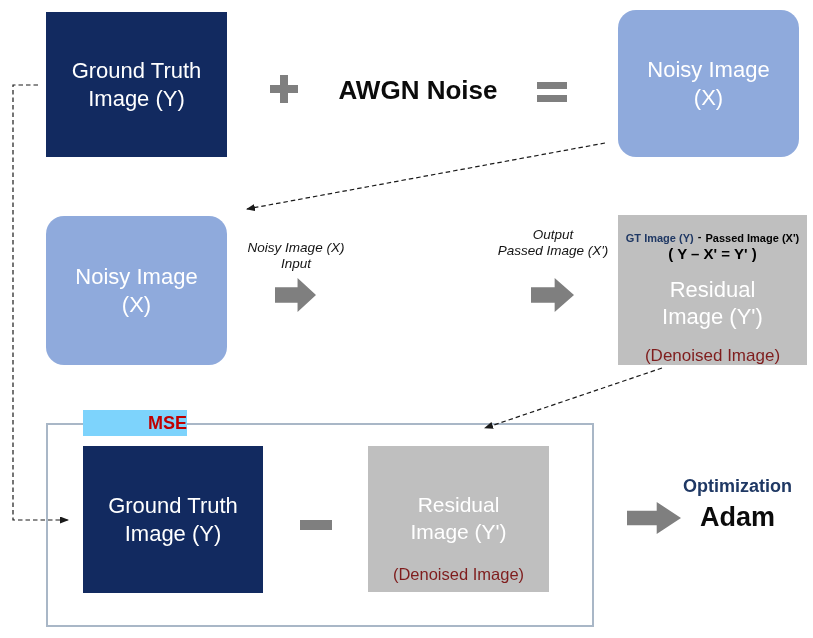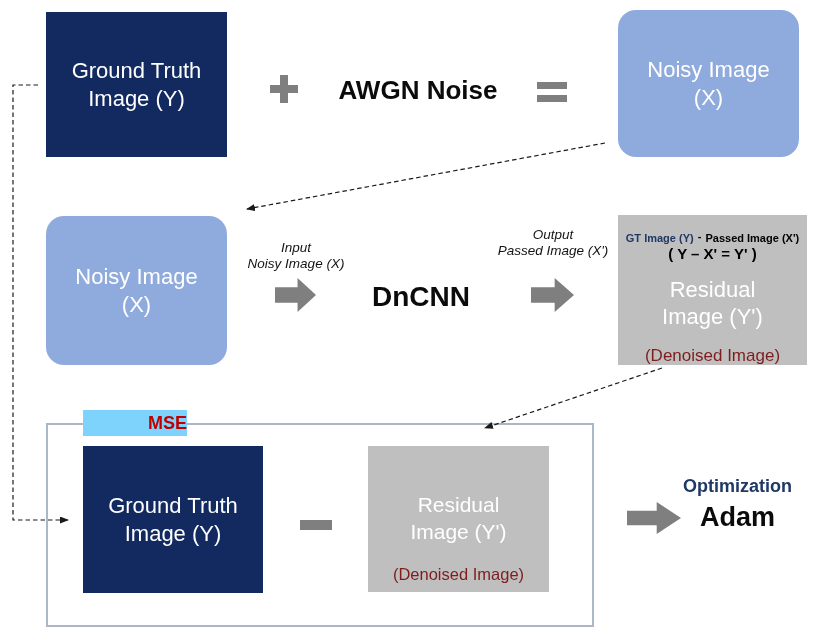--- a/index.html
+++ b/index.html
@@ -86,27 +86,26 @@
     <span>Noisy Image</span>
     <span>(X)</span>
   </div>
 
   <div class="img-box blue" style="left:46px;top:216px;width:181px;height:149px;">
     <span>Noisy Image</span>
     <span>(X)</span>
   </div>
 
   <div class="io-label" style="left:231px;top:240px;width:130px;">
+    <div>Noisy Image (X)</div>
     <div>Input</div>
-    <div>Noisy Image (X)</div>
   </div>
 
   <div class="block-arrow" style="left:275px;top:278px;width:41px;height:34px;"></div>
 
-  <div class="big-bold" style="left:365px;top:281px;width:112px;font-size:28px;line-height:32px;">DnCNN</div>
 
   <div class="io-label" style="left:483px;top:227px;width:140px;">
     <div>Output</div>
     <div>Passed Image (X')</div>
   </div>
 
   <div class="block-arrow" style="left:531px;top:278px;width:43px;height:34px;"></div>
 
   <div class="img-box gray" style="left:618px;top:215px;width:189px;height:150px;justify-content:flex-start;padding-top:16px;box-sizing:border-box;">
     <div class="res-formula1">

